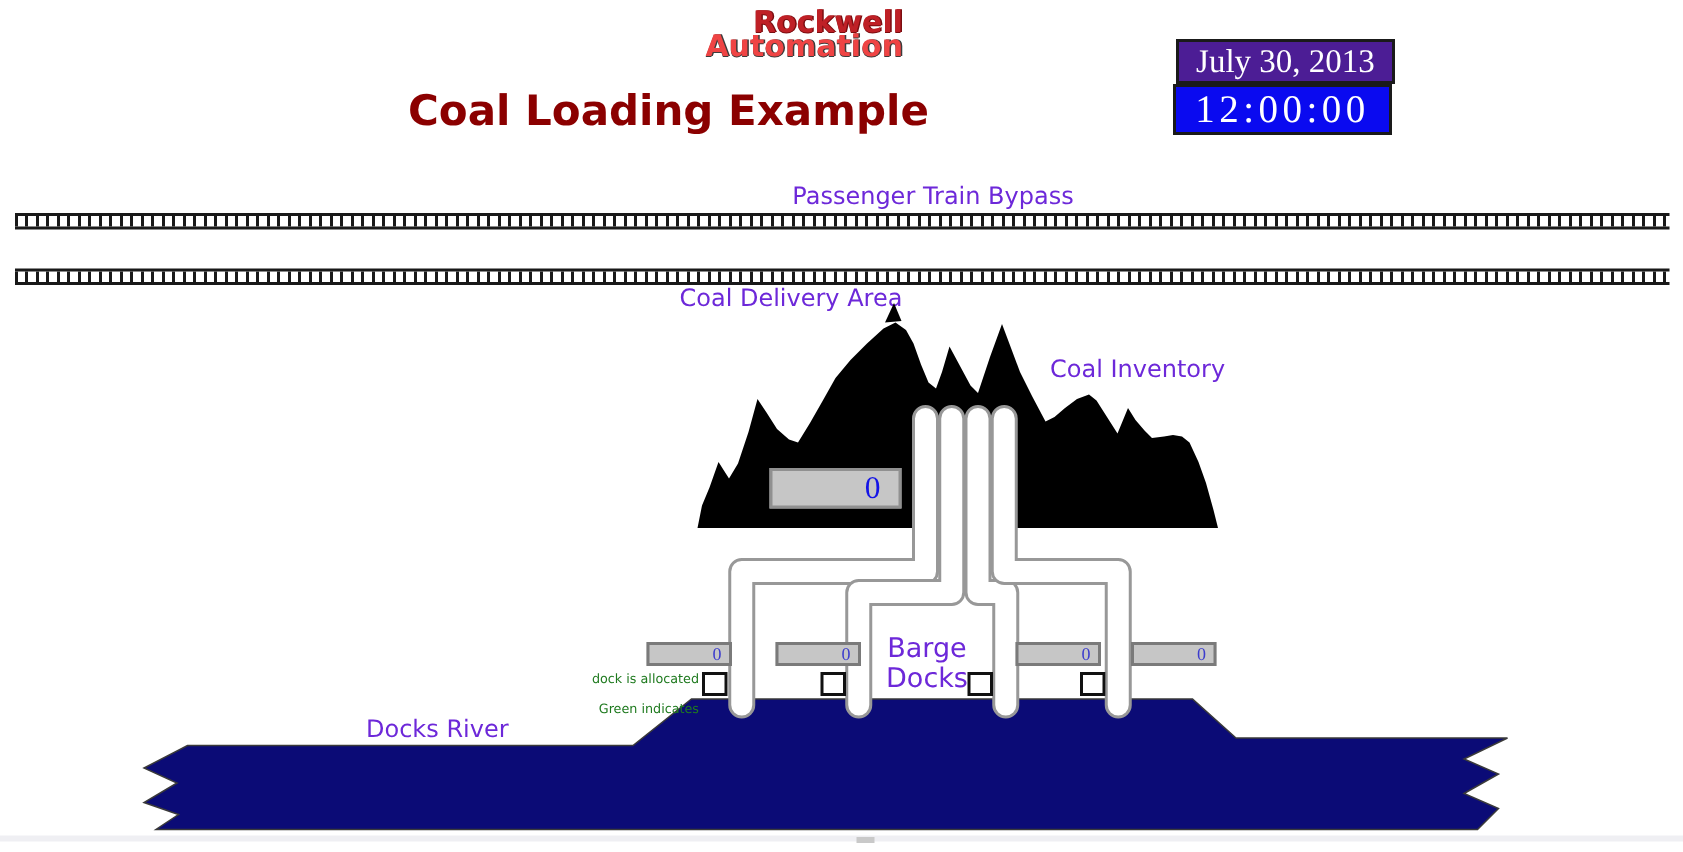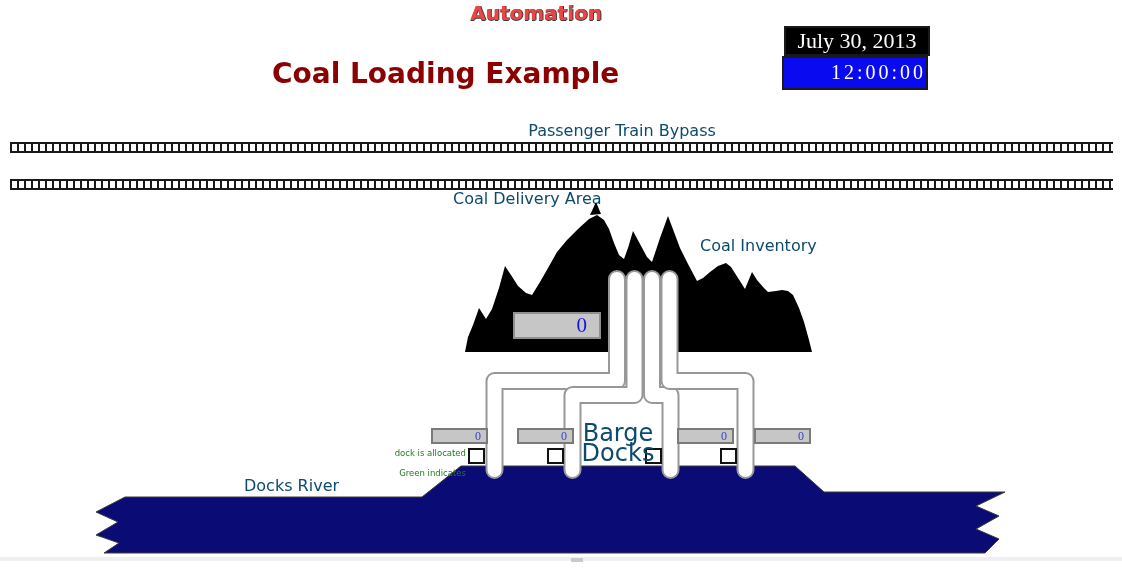--- a/index.html
+++ b/index.html
@@ -7,38 +7,38 @@
     position:relative;width:1122px;height:568px;background:#ffffff;overflow:hidden;
     font-family:"DejaVu Sans",sans-serif;color:#111;
   }
   .abs{position:absolute;}
 
   
   .brand{left:438px;top:6px;width:164px;text-align:right;font-weight:bold;line-height:17px;letter-spacing:0px;}
   .brand .w1{font-size:20px;color:#bf2026;text-shadow:0 1px 0 #7a0d10,1px 0 0 #7a0d10;}
   .brand .w2{font-size:20px;color:#ef4444;text-shadow:0 1px 0 #3c3c3c,1px 0 0 #3c3c3c;margin-top:-1px;}
   .page-title{left:272px;top:57px;font-size:28px;font-weight:bold;color:#8b0000;}
-  .clock-date{left:784px;top:26px;width:146px;height:30px;background:#000000;border:2px solid #1a1a1a;
+  .clock-date{left:784px;top:26px;width:146px;height:30px;background:#4c1d95;border:2px solid #1a1a1a;
     box-sizing:border-box;color:#fff;font-family:"Liberation Serif","DejaVu Serif",serif;
     font-size:22px;text-align:center;line-height:26px;}
   .clock-time{left:782px;top:56px;width:146px;height:34px;background:#0a0af0;border:2px solid #1a1a1a;
     box-sizing:border-box;color:#fff;font-family:"Liberation Serif","DejaVu Serif",serif;
-    font-size:20px;letter-spacing:3px;text-align:right;line-height:29px;}
+    font-size:26px;letter-spacing:3px;text-align:center;line-height:29px;}
 
   
   .track{left:10px;width:1103px;height:11px;box-sizing:border-box;
     border-top:2px solid #191919;border-bottom:2px solid #191919;
     background:repeating-linear-gradient(90deg,#191919 0 1.8px,transparent 1.8px 7px);}
   .track1{top:142px;} .track2{top:179px;}
-  .lbl{font-size:16px;color:#0c4a6e;white-space:nowrap;}
+  .lbl{font-size:16px;color:#6d28d9;white-space:nowrap;}
   .bypass-lbl{left:622px;top:121px;transform:translateX(-50%);}
   .delivery-lbl{left:453px;top:189px;}
   .inv-lbl{left:700px;top:236px;text-align:right;}
   .river-lbl{left:244px;top:476px;}
-  .dock-lbl{left:618px;top:423px;transform:translateX(-50%);text-align:center;font-size:24px;line-height:20px;}
+  .dock-lbl{left:618px;top:423px;transform:translateX(-50%);text-align:center;font-size:18px;line-height:20px;}
 
   
   .valbox{background:#c6c6c6;box-sizing:border-box;text-align:right;
     font-family:"Liberation Serif","DejaVu Serif",serif;color:#1414e6;}
   .inv-box{left:513px;top:312px;width:88px;height:27px;border:2px solid #909090;
     font-size:21px;line-height:23px;padding-right:12px;}
   .dock-box{top:428px;width:57px;height:16px;border:2px solid #7a7a7a;
     font-size:12px;line-height:12px;padding-right:5px;color:#3c3ccd;}
   .db1{left:431px;} .db2{left:517px;} .db3{left:677px;} .db4{left:754px;}
 
@@ -55,20 +55,21 @@
   
   .bottom-sep{left:0;top:557px;width:1122px;height:4px;background:#efeff3;}
   .scroll-thumb{left:571px;top:558px;width:12px;height:4px;background:#c9c9c9;}
 </style>
 </head>
 <body>
 
 <div id="screen">
 
   <div class="abs brand">
+    <div class="w1">Rockwell</div>
     <div class="w2">Automation</div>
   </div>
 
   <div class="abs page-title">Coal Loading Example</div>
 
   <div class="abs clock-date">July 30, 2013</div>
   <div class="abs clock-time">12:00:00</div>
 
   <div class="abs lbl bypass-lbl">Passenger Train Bypass</div>
   <div class="abs track track1"></div>

